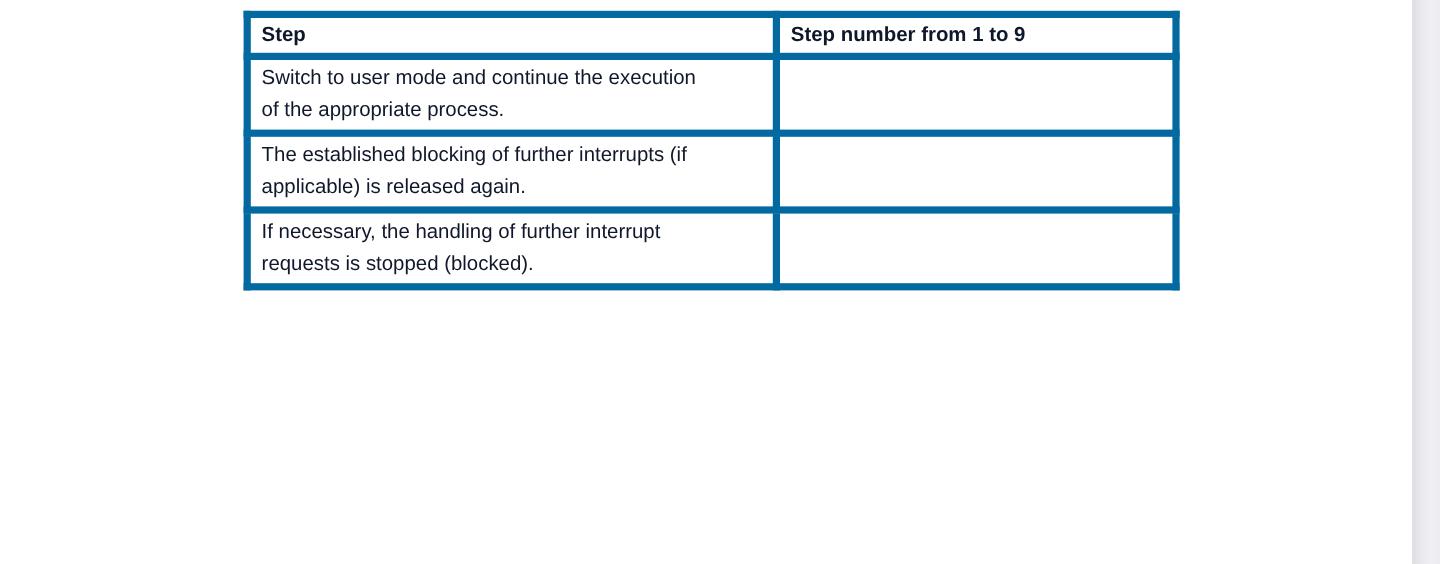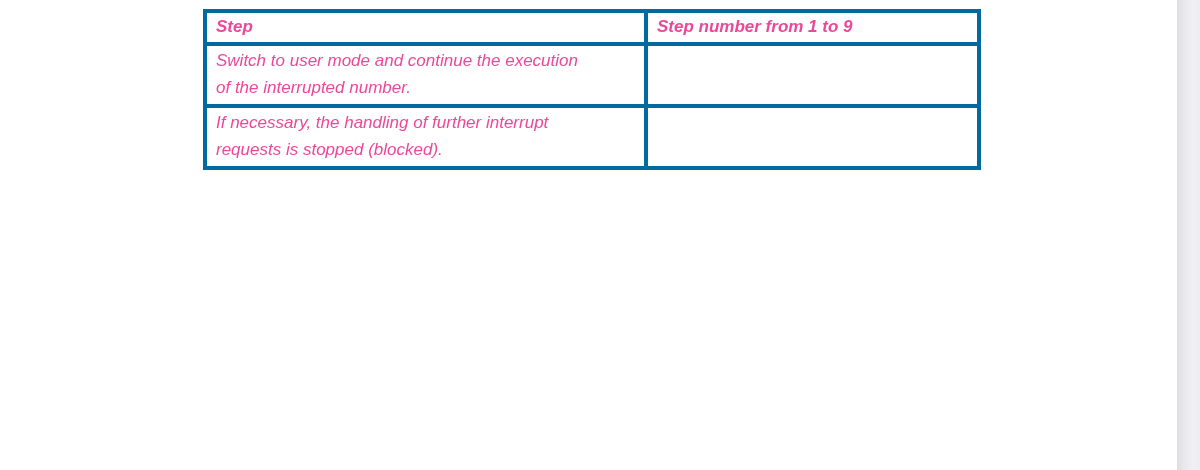--- a/index.html
+++ b/index.html
@@ -50,29 +50,28 @@
     width: 774px;
     border-collapse: collapse;
     table-layout: fixed;
     background: #ffffff;
   }
   .step-table col.col-step { width: 441px; }
   .step-table col.col-num  { width: 333px; }
 
   .step-table th,
   .step-table td {
-    border: 4px solid #0369a1;
+    border: 6px solid #0369a1;
     vertical-align: top;
     padding: 2px 0 3px 9px;
     font-size: 17px;
     line-height: 26.5px;
-    color: #ec4899;
+    color: #0f172a;
     text-align: left;
     background: #ffffff;
-    font-style: italic;
   }
   .step-table th {
     font-weight: bold;
     padding-top: 1px;
     padding-bottom: 2px;
     line-height: 26px;
   }
   .step-table td.num-cell,
   .step-table th.num-cell {
   }
@@ -92,21 +91,26 @@
     </colgroup>
     <thead>
       <tr>
         <th class="step-cell">Step</th>
         <th class="num-cell">Step number from 1 to 9</th>
       </tr>
     </thead>
     <tbody>
       <tr>
         <td class="step-cell">Switch to user mode and continue the execution
-of the interrupted number.</td>
+of the appropriate process.</td>
+        <td class="num-cell"></td>
+      </tr>
+      <tr>
+        <td class="step-cell">The established blocking of further interrupts (if
+applicable) is released again.</td>
         <td class="num-cell"></td>
       </tr>
       <tr>
         <td class="step-cell">If necessary, the handling of further interrupt
 requests is stopped (blocked).</td>
         <td class="num-cell"></td>
       </tr>
 
     </tbody>
   </table>

